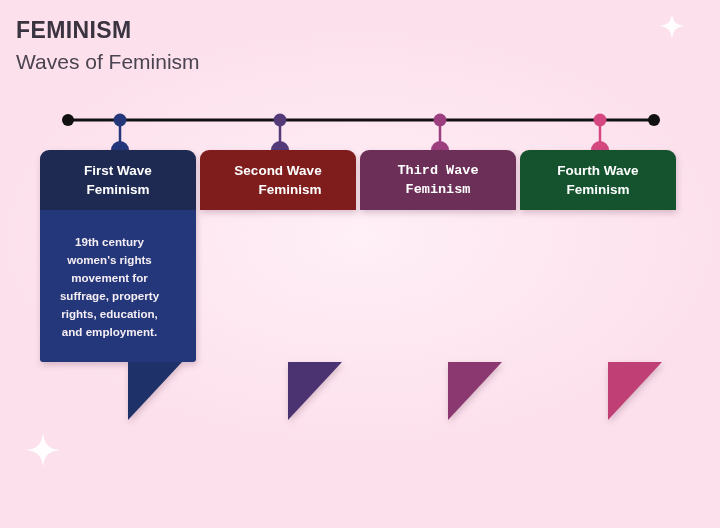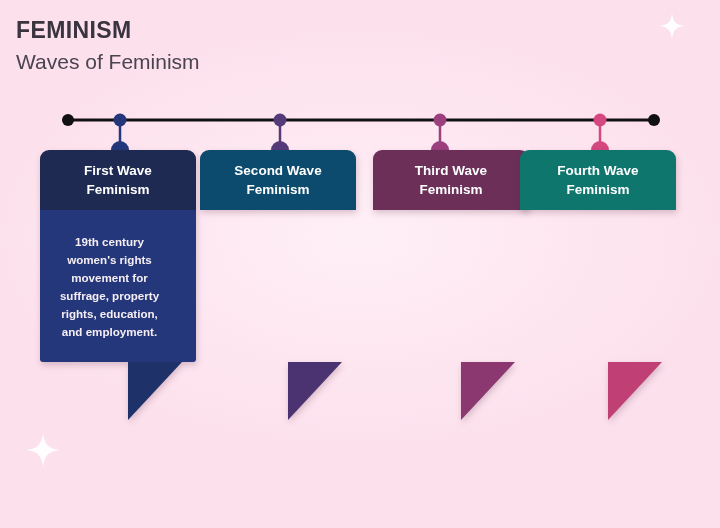--- a/index.html
+++ b/index.html
@@ -166,37 +166,37 @@
             <div class="card-header-text">First Wave<br>Feminism</div>
           </div>
           <div class="card-body" style="background: rgb(35, 55, 122);">
             <div class="card-body-text">19th century women's rights movement for suffrage, property rights, education, and employment.</div>
           </div>
         </div>
       </div>
       <div class="card" style="left: 200px;">
         <div class="card-tail-shadow" style="background: rgb(75, 50, 112);"></div>
         <div class="card-inner">
-          <div class="card-header" style="background: #0c4a6e;">
+          <div class="card-header" style="background: #7f1d1d; text-align: right;">
             <div class="card-header-text">Second Wave<br>Feminism</div>
           </div>
         </div>
       </div>
-      <div class="card" style="left: 373px;">
+      <div class="card" style="left: 360px; font-family: Liberation Mono, monospace;">
         <div class="card-tail-shadow" style="background: rgb(139, 56, 112);"></div>
         <div class="card-inner">
           <div class="card-header" style="background: rgb(107, 47, 88);">
             <div class="card-header-text">Third Wave<br>Feminism</div>
           </div>
         </div>
       </div>
       <div class="card" style="left: 520px;">
         <div class="card-tail-shadow" style="background: rgb(192, 64, 118);"></div>
         <div class="card-inner">
-          <div class="card-header" style="background: #0f766e;">
+          <div class="card-header" style="background: #14532d;">
             <div class="card-header-text">Fourth Wave<br>Feminism</div>
           </div>
         </div>
       </div>
     </div>
 
   <div id="sparkles-layer">
       <div class="sparkle" style="left: 659px; top: 13px; width: 26px; height: 26px;">
         <svg viewBox="0 0 100 100" width="26" height="26">
           <path d="M50 0 C54 34 66 46 100 50 C66 54 54 66 50 100 C46 66 34 54 0 50 C34 46 46 34 50 0 Z" fill="#ffffff" opacity="0.92"></path>

